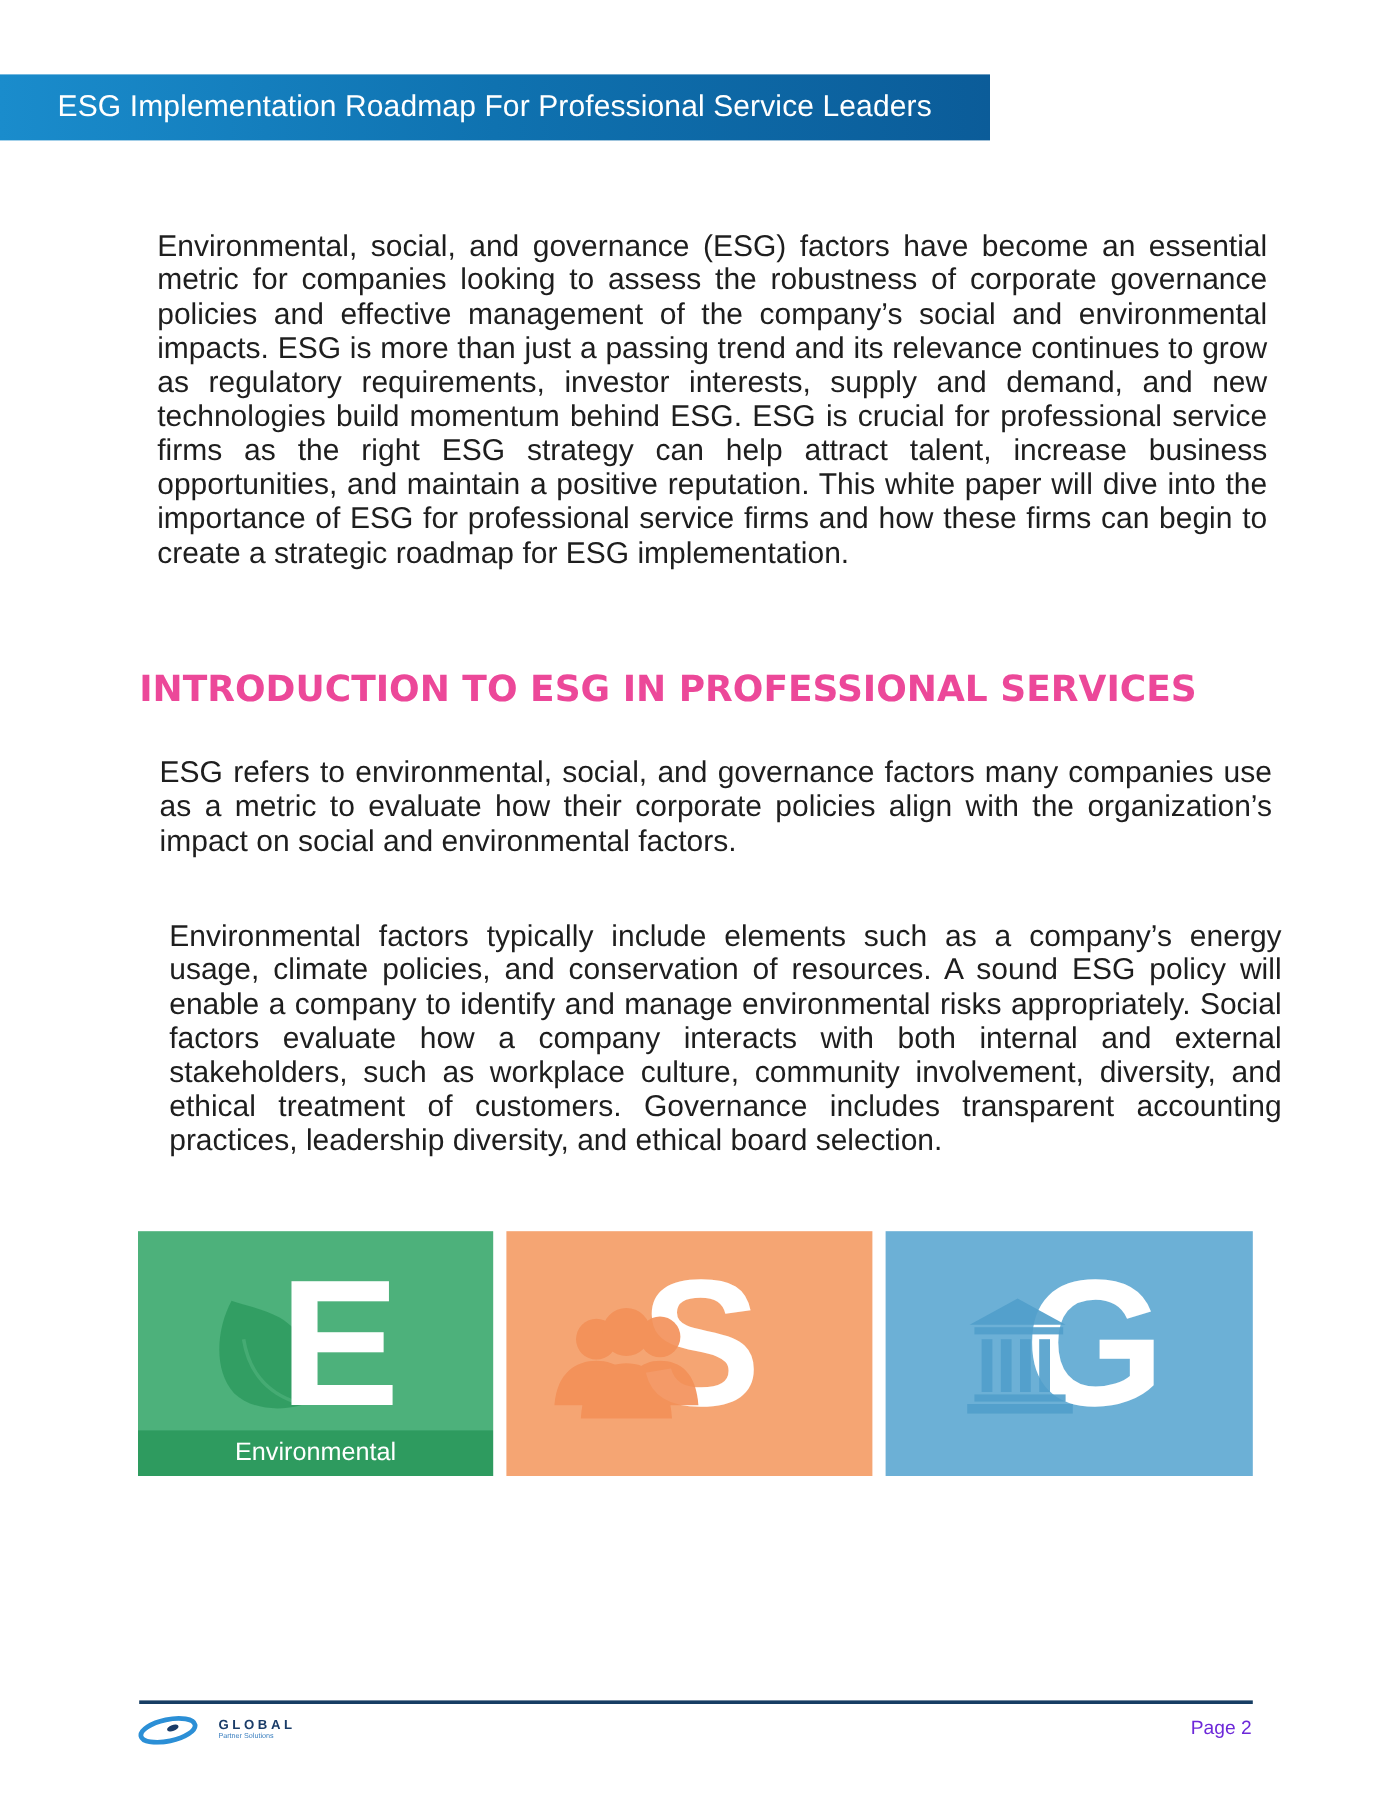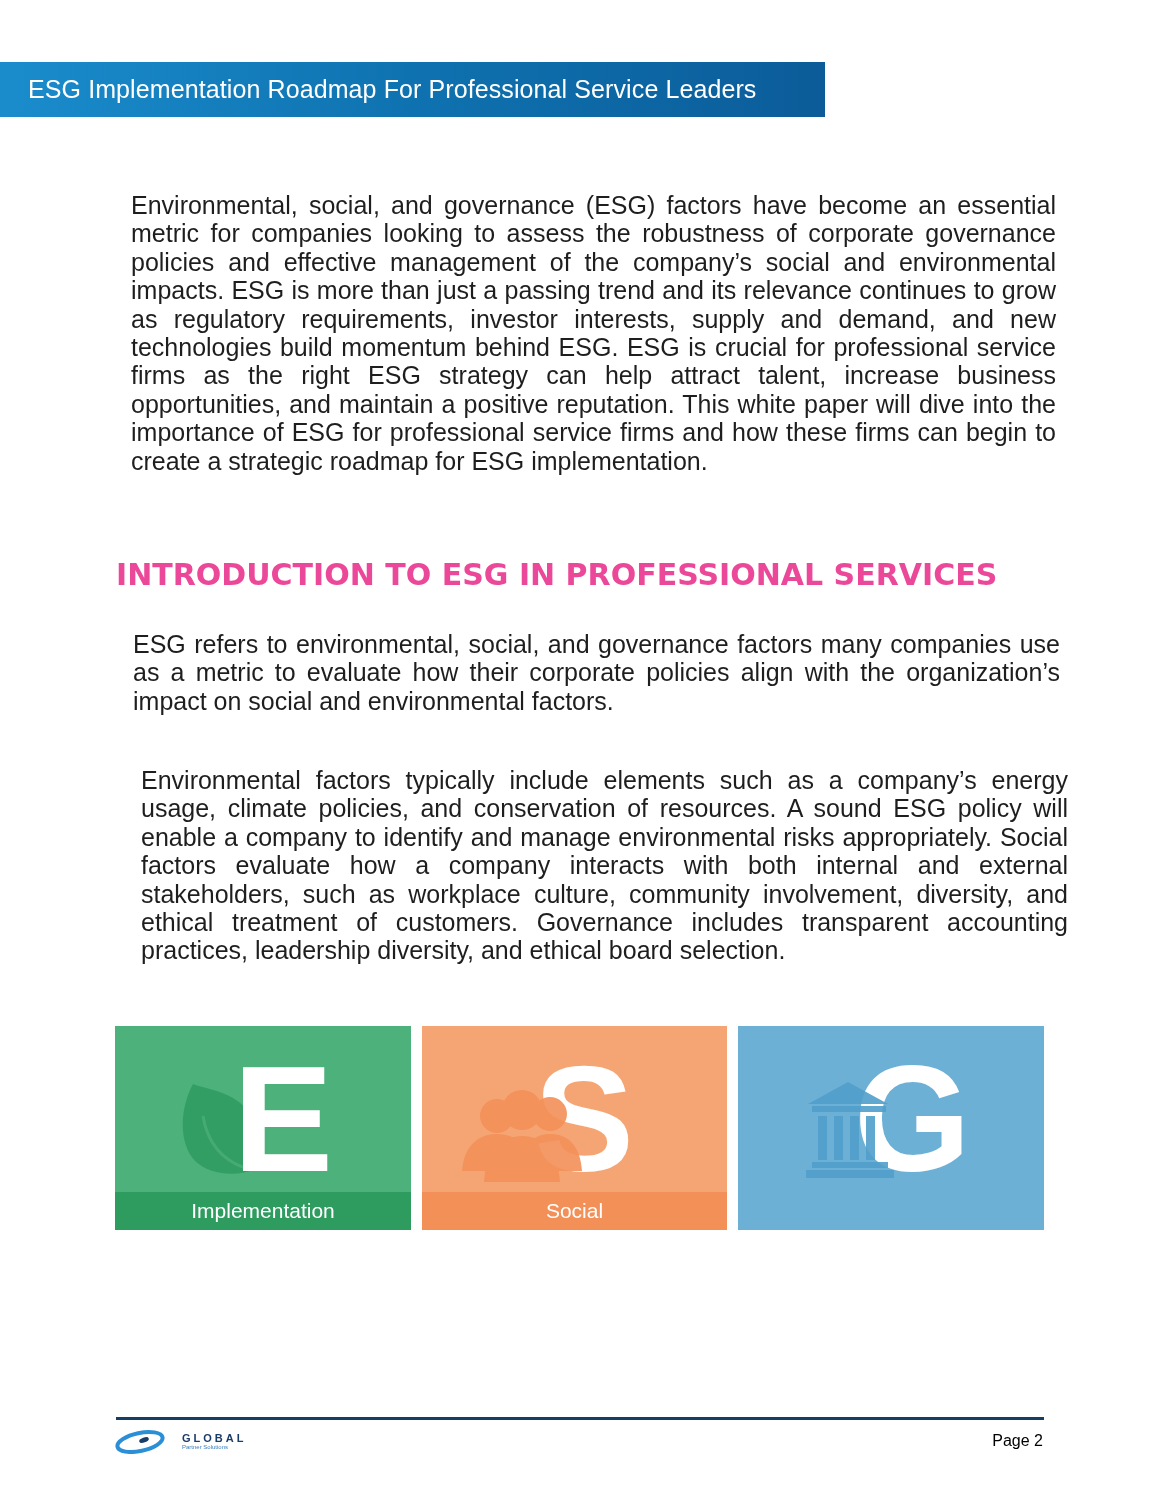--- a/index.html
+++ b/index.html
@@ -6,21 +6,21 @@
   body {
     width: 1159px; height: 1500px; background: #ffffff; position: relative;
     font-family: "Liberation Sans", sans-serif; color: #222; overflow: hidden;
   }
   .header-band {
     position: absolute; left: 0; top: 62px; width: 825px; height: 55px;
     background: linear-gradient(90deg, #1a8ccc 0%, #0f72b0 50%, #0b5c99 100%);
     display: flex; align-items: center;
   }
   .header-title {
-    color: #ffffff; font-size: 25px; padding-left: 28px; letter-spacing: 0.1px;
+    color: #ffffff; font-size: 25px; padding-left: 48px; letter-spacing: 0.1px;
   }
   .para {
     position: absolute; left: 115px; width: 925px;
     font-size: 25px; line-height: 28.4px; text-align: justify; color: #1e1e1e;
     margin: 16px;
   }
   .para-1 { top: 175px; }
   .para-2 { top: 614px; left: 117px; width: 927px; }
   .para-3 { top: 750px; left: 125px; width: 927px; }
   .section-heading {
@@ -51,21 +51,21 @@
   .tile-g .tile-label-bar { background: #519fcb; }
   .footer-rule {
     position: absolute; left: 116px; top: 1417px; width: 928px; height: 3px;
     background: #163d63;
   }
   .footer-logo { position: absolute; left: 114px; top: 1428px; display: flex; align-items: center; }
   .logo-text { margin-left: 12px; line-height: 1; }
   .logo-name { font-size: 11px; letter-spacing: 3px; color: #1a3c68; font-weight: bold; }
   .logo-sub { font-size: 6px; color: #3b7fbf; }
   .page-number {
-    position: absolute; right: 116px; top: 1432px; font-size: 16px; color: #000000;
+    position: absolute; right: 116px; top: 1432px; font-size: 16px; color: #6d28d9;
   }
 </style>
 </head>
 <body>
 
 <div class="header-band">
   <span class="header-title">ESG Implementation Roadmap For Professional Service Leaders</span>
 </div>
 
 <p class="para para-1">Environmental, social, and governance (ESG) factors have become an essential metric for companies looking to assess the robustness of corporate governance policies and effective management of the company’s social and environmental impacts. ESG is more than just a passing trend and its relevance continues to grow as regulatory requirements, investor interests, supply and demand, and new technologies build momentum behind ESG. ESG is crucial for professional service firms as the right ESG strategy can help attract talent, increase business opportunities, and maintain a positive reputation. This white paper will dive into the importance of ESG for professional service firms and how these firms can begin to create a strategic roadmap for ESG implementation.</p>
@@ -77,39 +77,36 @@
 
 <div class="tiles">
 
   <div class="tile tile-e">
     <svg class="tile-icon" width="296" height="166" viewBox="0 0 296 166">
       <path d="M78 58 C66 80,62 115,80 135 C98 152,130 150,148 140 C150 110,140 85,118 72 C104 64,88 62,78 58 Z" fill="#2e9b5f" opacity="0.85"></path>
       <path d="M88 90 C92 115,105 133,130 142" stroke="#4db17b" stroke-width="3" fill="none" opacity="0.7"></path>
     </svg>
     <span class="tile-letter">E</span>
     <div class="tile-label-bar">
-      <span>Implementation</span>
+      <span>Environmental</span>
     </div>
   </div>
 
   <div class="tile tile-s">
     <span class="tile-letter">S</span>
     <svg class="tile-icon" width="305" height="166" viewBox="0 0 305 166">
       <g fill="#f39058" opacity="0.9">
         <circle cx="75" cy="90" r="17"></circle>
         <path d="M40 145 C42 118,58 108,75 108 C92 108,108 118,110 145 Z"></path>
         <circle cx="128" cy="88" r="17"></circle>
         <path d="M98 145 C100 118,112 108,128 108 C145 108,158 118,160 145 Z"></path>
         <circle cx="100" cy="84" r="20"></circle>
         <path d="M62 156 C64 122,82 110,100 110 C118 110,136 122,138 156 Z"></path>
       </g>
     </svg>
-    <div class="tile-label-bar">
-      <span>Social</span>
-    </div>
   </div>
 
   <div class="tile tile-g">
     <span class="tile-letter">G</span>
     <svg class="tile-icon" width="306" height="166" viewBox="0 0 306 166">
       <g fill="#519fcb" opacity="0.9">
         <path d="M70 78 L110 56 L150 78 Z"></path>
         <rect x="74" y="80" width="74" height="6"></rect>
         <rect x="80" y="90" width="9" height="44"></rect>
         <rect x="96" y="90" width="9" height="44"></rect>

